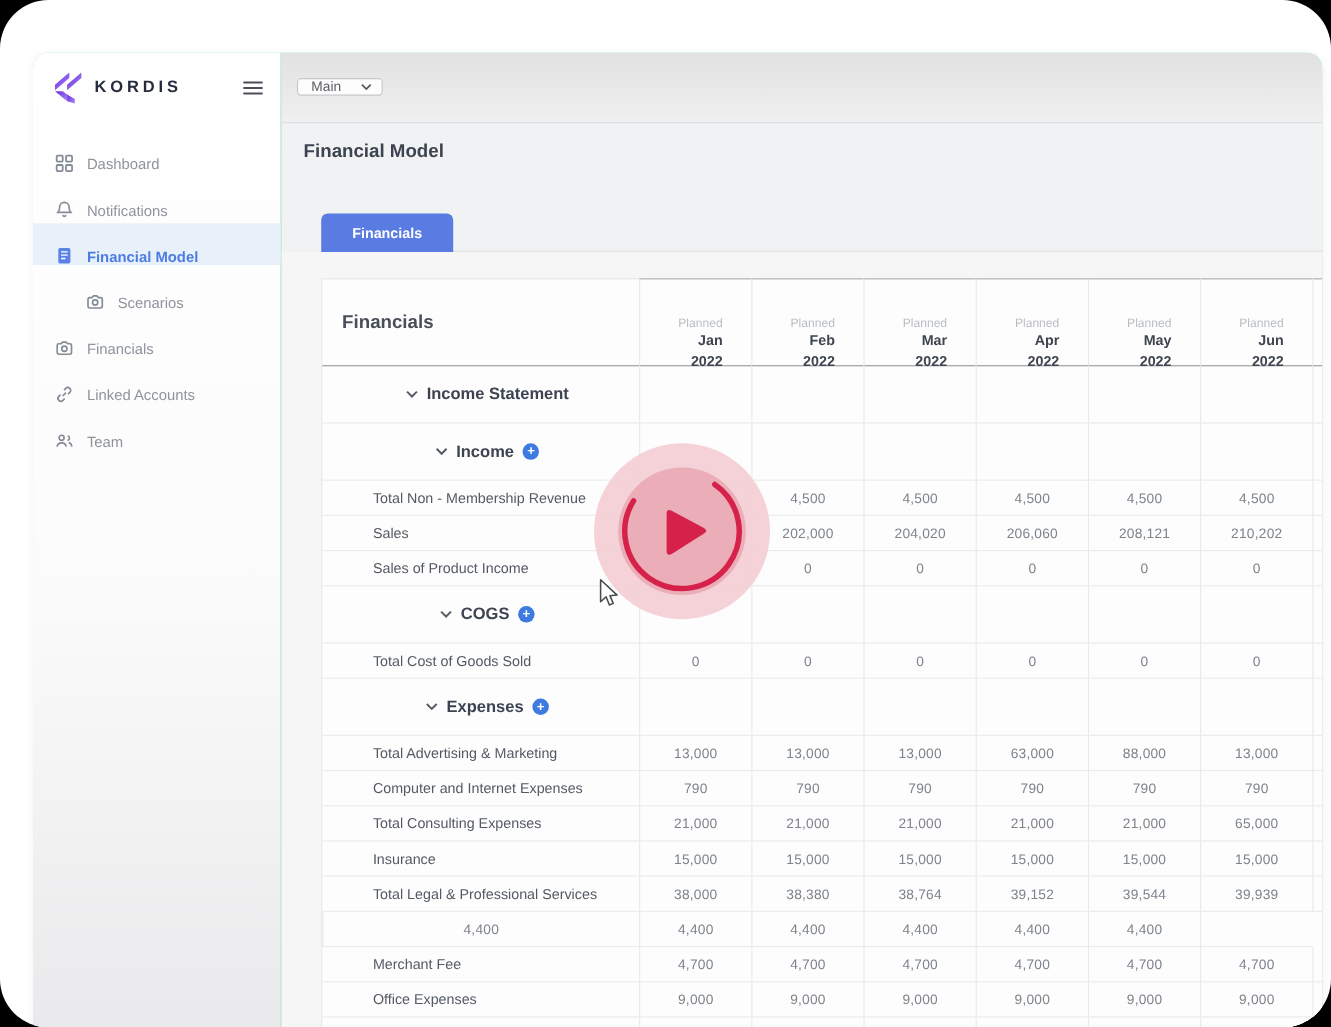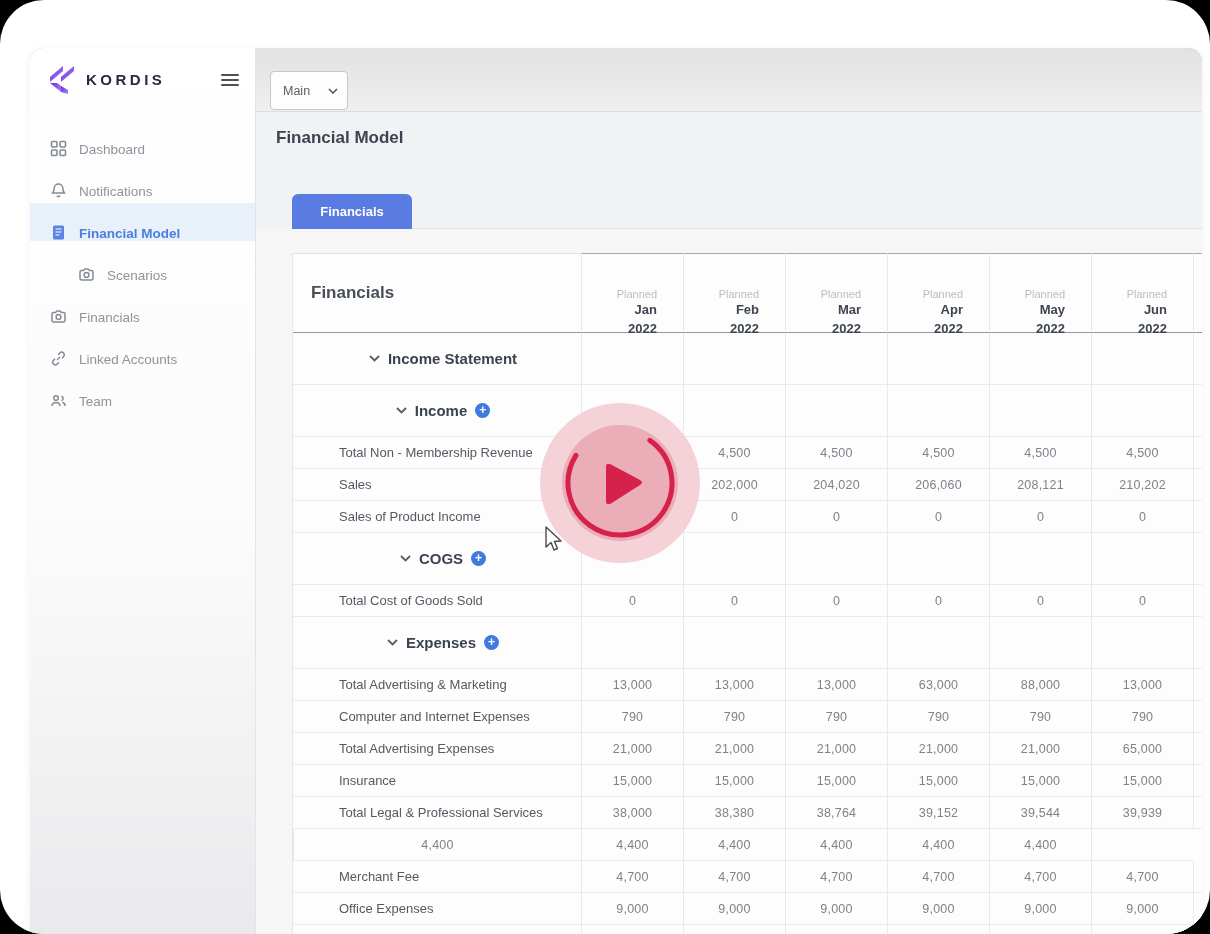--- a/index.html
+++ b/index.html
@@ -24,21 +24,21 @@
               font-size:13.5px; color:#8f949c; cursor:pointer; }
   .nav-item .ic { width:17px; height:17px; color:#848b95; display:flex; }
   .nav-item.active { background:#e8f0fa; color:#4c7de2; font-weight:bold; }
   .nav-item.active .ic { color:#4c7de2; }
   .nav-item.child { padding-left:48px; }
 
   
   .topbar { position:absolute; left:226px; right:0; top:0; height:63px; z-index:2;
             background:linear-gradient(180deg,#e2e2e3 0%,#ededee 85%,#f0f0f1 100%);
             border-top-right-radius:14px; }
-  .ws-select { position:absolute; left:14px; top:23px; width:78px; height:39px; background:#fdfdfd;
+  .ws-select { position:absolute; left:14px; top:23px; width:78px; height:16px; background:#fdfdfd;
                border:1px solid #c7c7cb; border-radius:4px; display:flex; align-items:center;
                justify-content:space-between; padding:0 9px 0 12px; cursor:pointer; }
   .ws-select .txt { font-size:12.5px; color:#5c5f66; }
 
   
   .content { position:absolute; left:226px; right:0; top:63px; bottom:0; background:#f1f2f3;
              border-top:1px solid #dddddf; }
   .page-title { position:absolute; left:20px; top:16px; font-size:17px; font-weight:bold; color:#3d4451; }
   .tab-line { position:absolute; left:36px; right:0; top:116px; height:1px; background:#e0e0e2; }
   .tab { position:absolute; left:36px; top:82px; width:120px; height:35px; background:#5a7ce2;
@@ -366,21 +366,21 @@
             <div class="td label">Computer and Internet Expenses</div>
             <div class="td v val">790</div>
             <div class="td v val">790</div>
             <div class="td v val">790</div>
             <div class="td v val">790</div>
             <div class="td v val">790</div>
             <div class="td v val">790</div>
             <div class="td v"></div>
           </div>
           <div class="tr data">
-            <div class="td label">Total Advertising Expenses</div>
+            <div class="td label">Total Consulting Expenses</div>
             <div class="td v val">21,000</div>
             <div class="td v val">21,000</div>
             <div class="td v val">21,000</div>
             <div class="td v val">21,000</div>
             <div class="td v val">21,000</div>
             <div class="td v val">65,000</div>
             <div class="td v"></div>
           </div>
           <div class="tr data">
             <div class="td label">Insurance</div>

